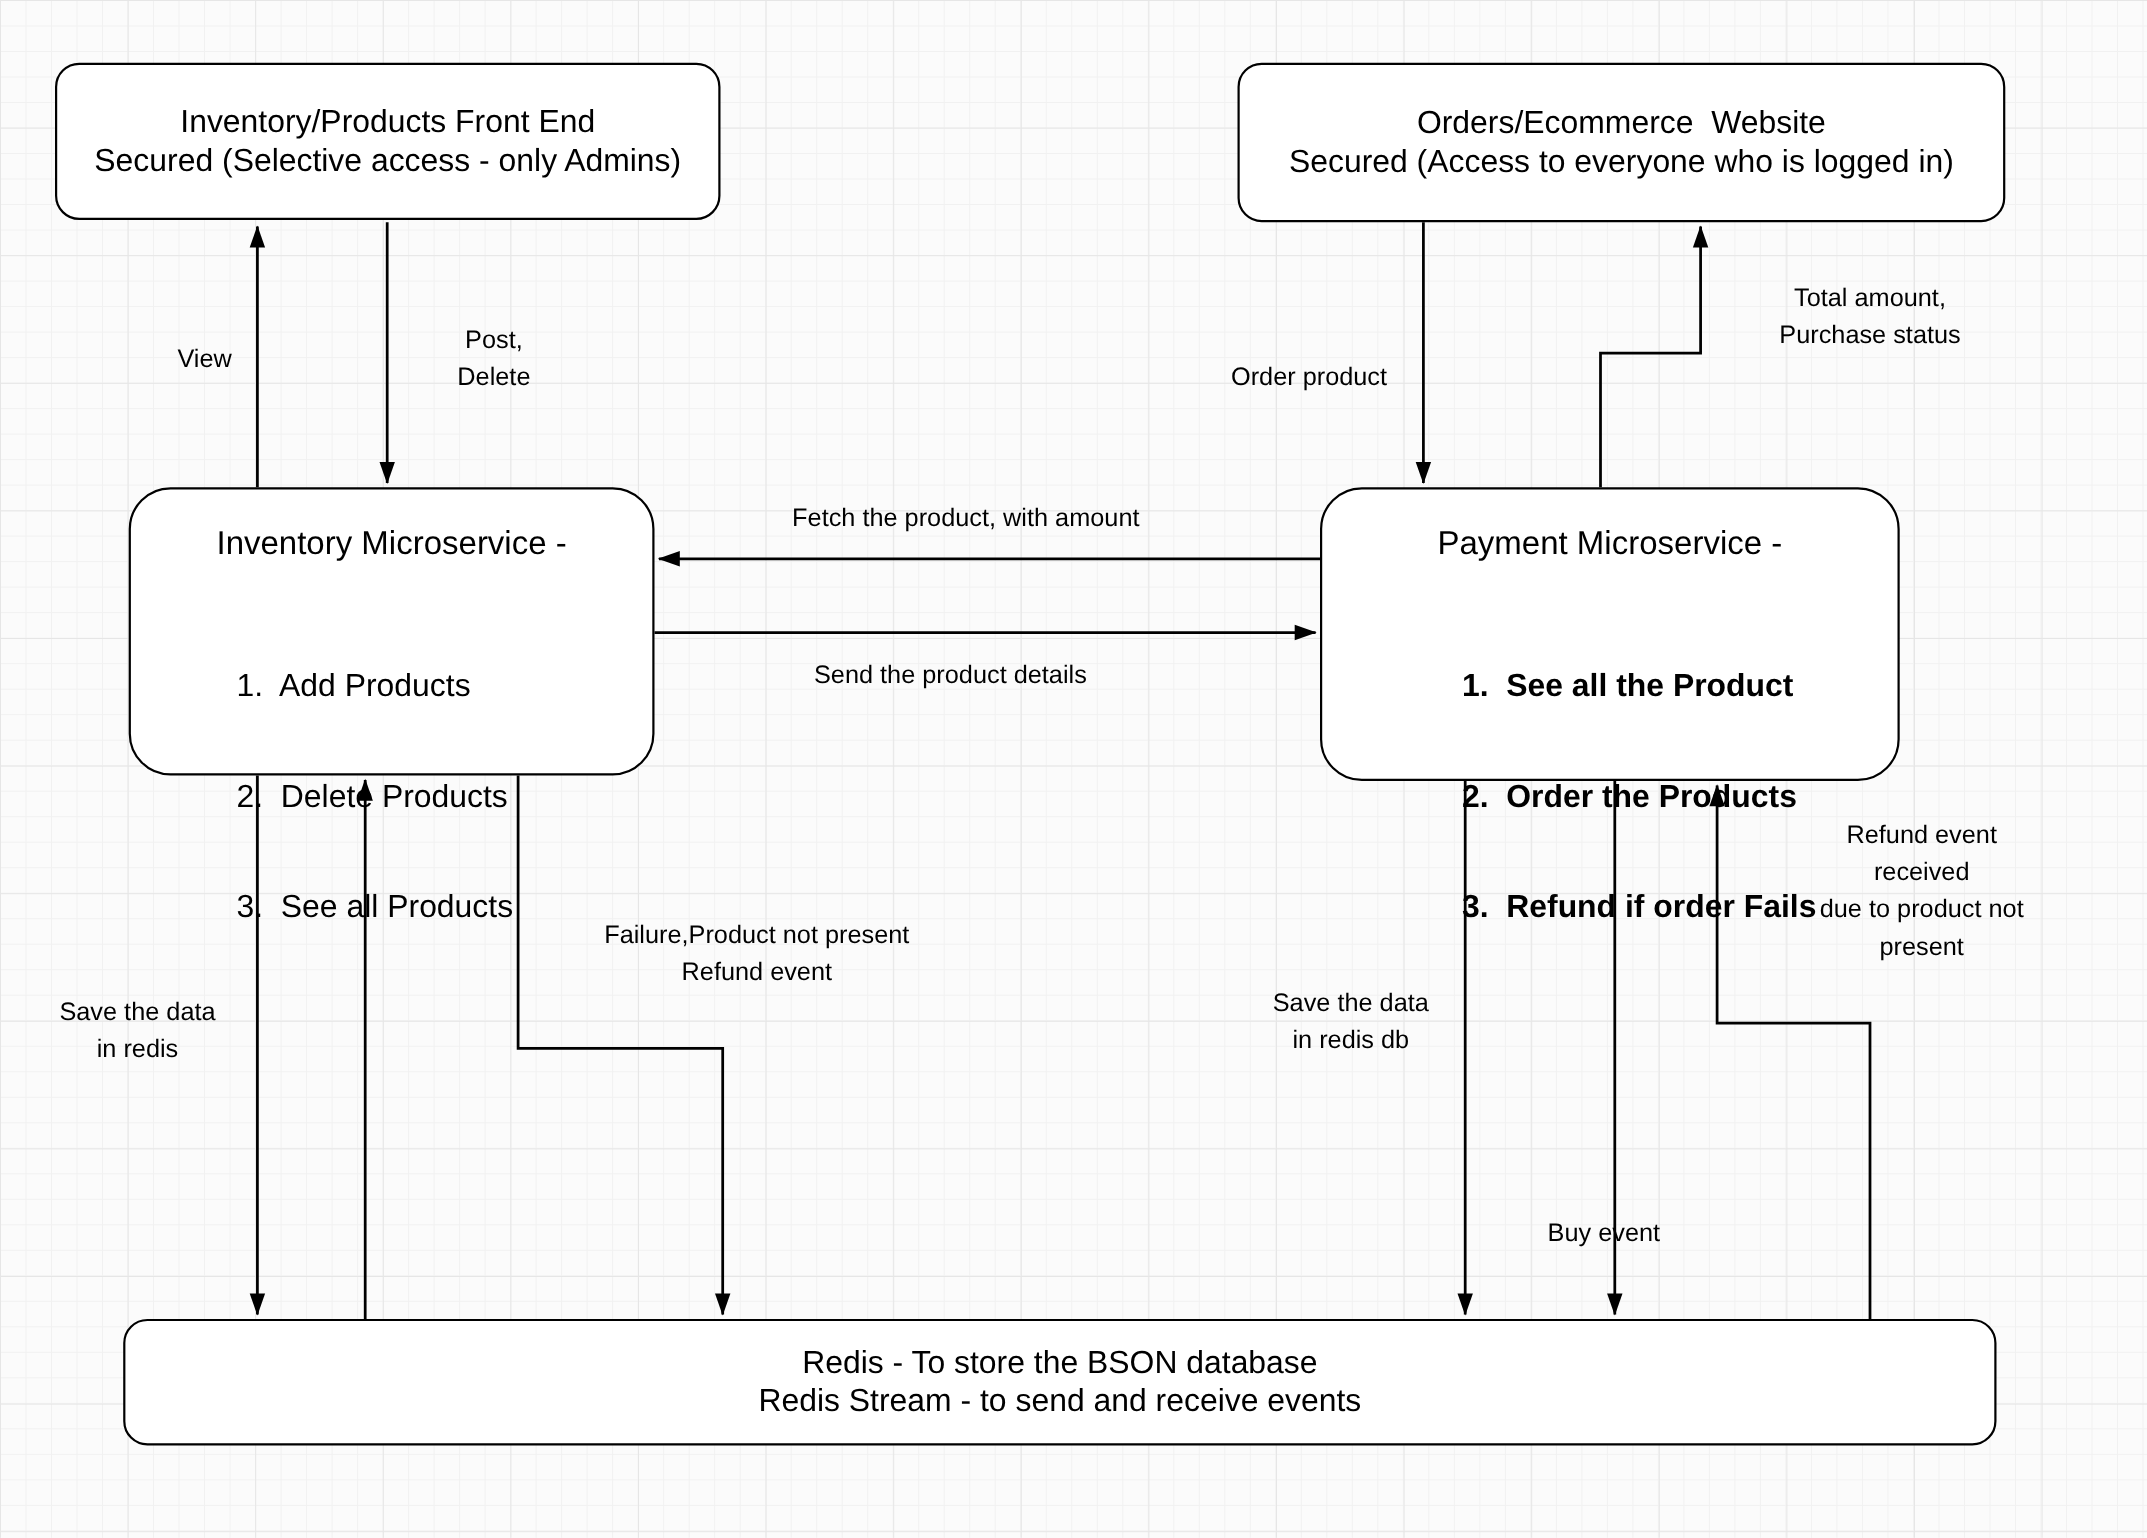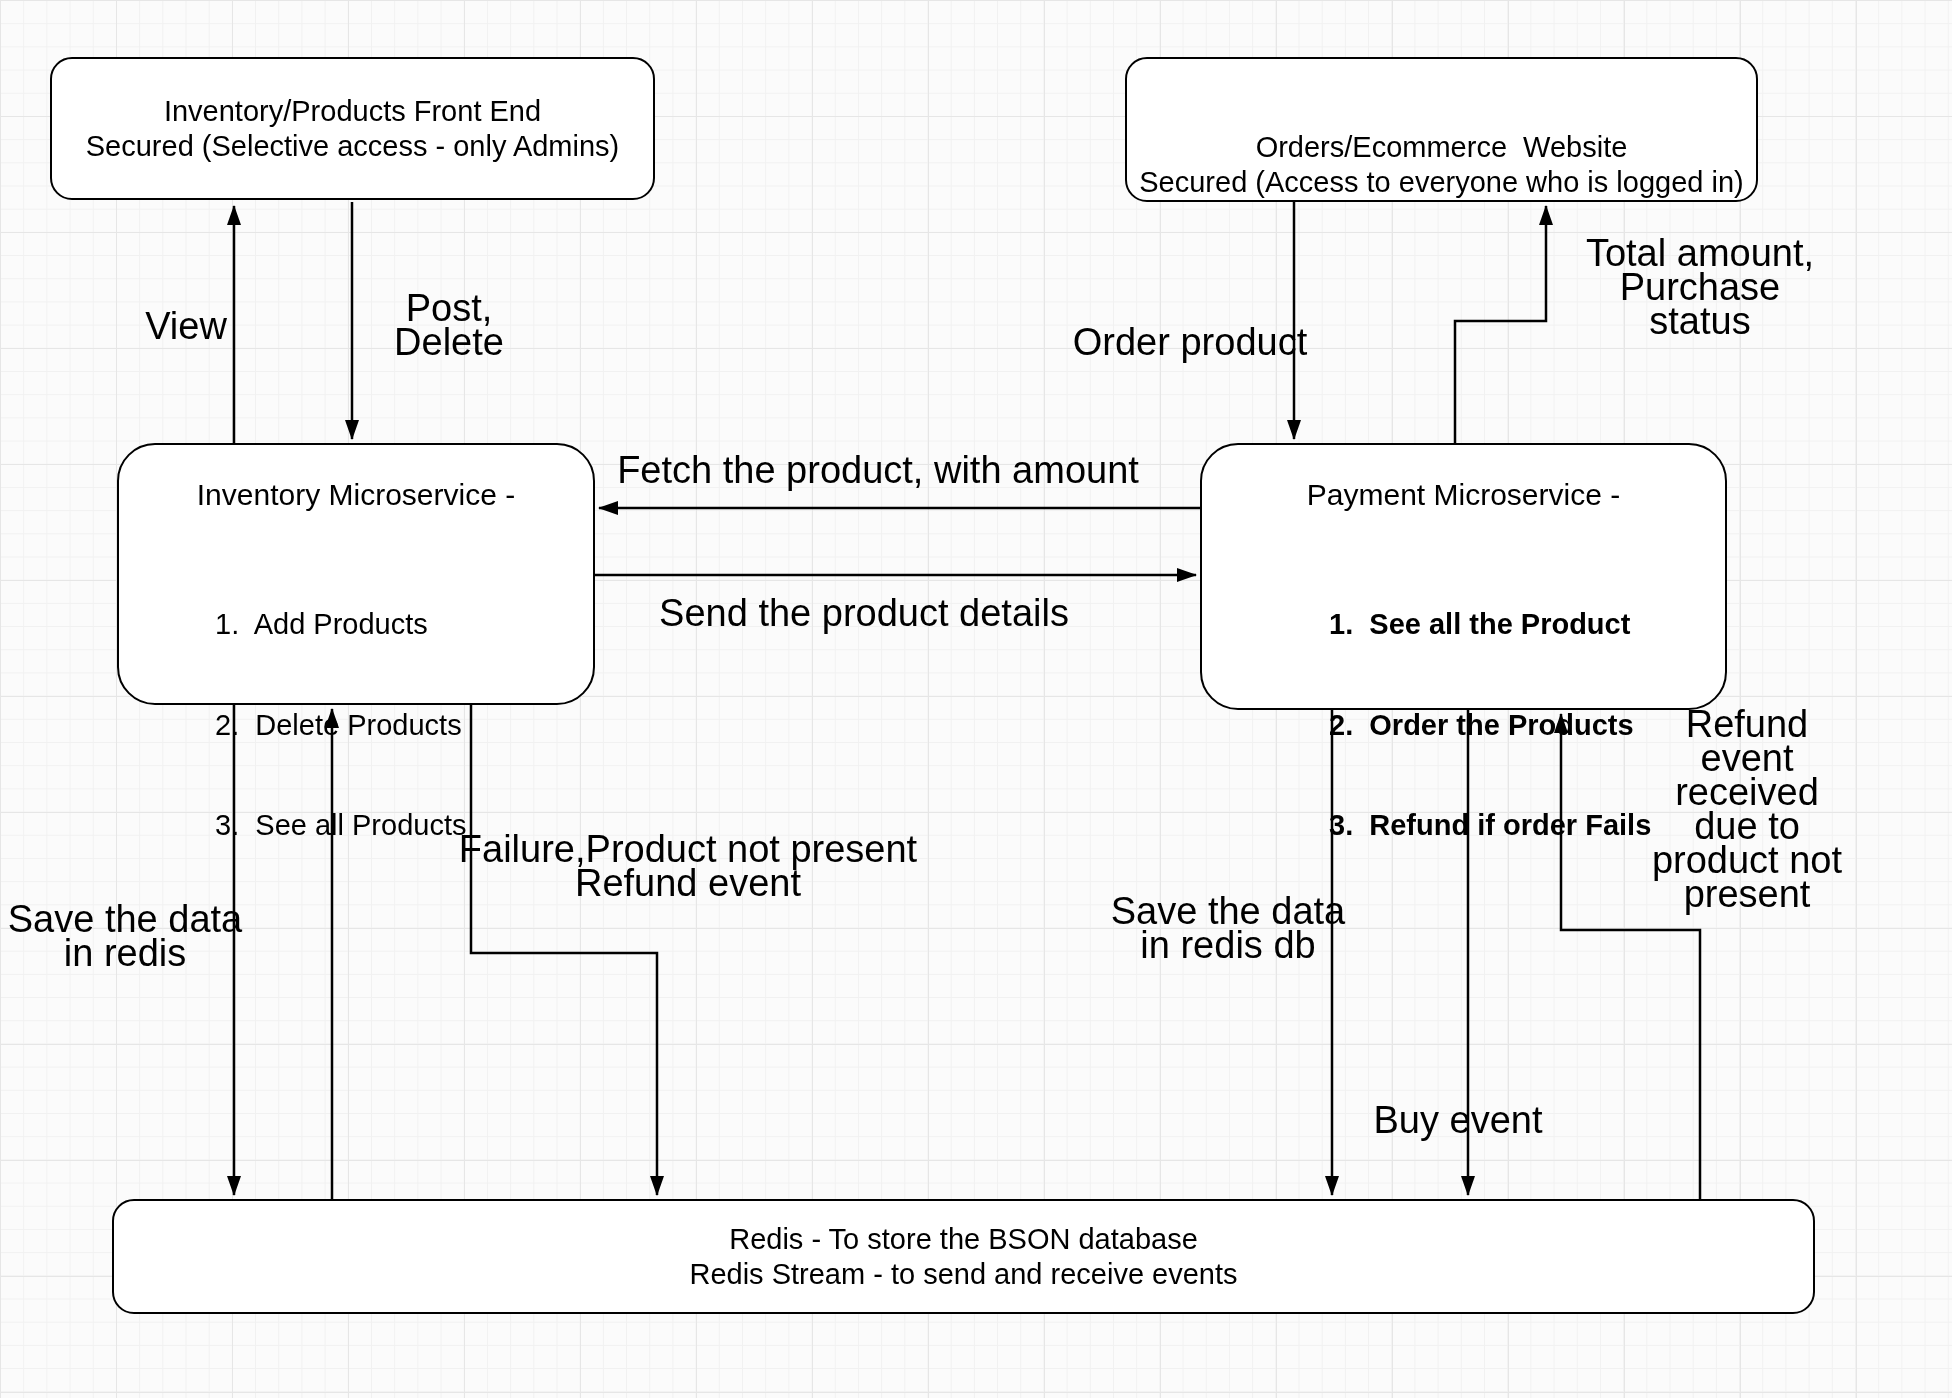--- a/index.html
+++ b/index.html
@@ -31,21 +31,21 @@
     justify-content: center;
     text-align: center;
     font-size: 29px;
     line-height: 35px;
     white-space: pre-wrap;
   }
   .node.r20 { border-radius: 22px; }
   .node.r38 { border-radius: 38px; }
 
   #node-frontend { left: 50px;   top: 57px;   width: 605px;  height: 143px; }
-  #node-orders   { left: 1125px; top: 57px;   width: 633px;  height: 145px; justify-content: flex-end; }
+  #node-orders   { left: 1125px; top: 57px;   width: 698px;  height: 145px; }
   #node-redis    { left: 112px;  top: 1199px; width: 1703px; height: 115px; }
 
   #node-inventory { left: 117px;  top: 443px; width: 478px; height: 262px;
                     justify-content: flex-start; padding-top: 33px; }
   #node-payment   { left: 1200px; top: 443px; width: 527px; height: 267px;
                     justify-content: space-between; padding-top: 33px; }
 
   .svc-title { display: block; font-size: 30px; line-height: 33px; }
   .svc-list {
     margin-top: 30px;
@@ -55,21 +55,21 @@
   }
   #node-inventory .svc-list { margin-left: 96px; }
   #node-payment   .svc-list { margin-left: 127px; font-weight: bold; }
   .svc-item { display: block; white-space: pre; }
 
   #edges { position: absolute; left: 0; top: 0; width: 1952px; height: 1398px; }
 
   .edge-label {
     position: absolute;
     transform: translate(-50%, -50%);
-    font-size: 38px;
+    font-size: 23px;
     line-height: 34px;
     text-align: center;
     white-space: pre-wrap;
   }
   #lbl-view            { left: 186px;  top: 326px; }
   #lbl-post-delete     { left: 449px;  top: 325px; }
   #lbl-order-product   { left: 1190px; top: 322px; margin-top: 20px; }
   #lbl-total-amount    { left: 1700px; top: 287px; }
   #lbl-fetch-product   { left: 878px;  top: 470px; }
   #lbl-send-details    { left: 864px;  top: 613px; }

